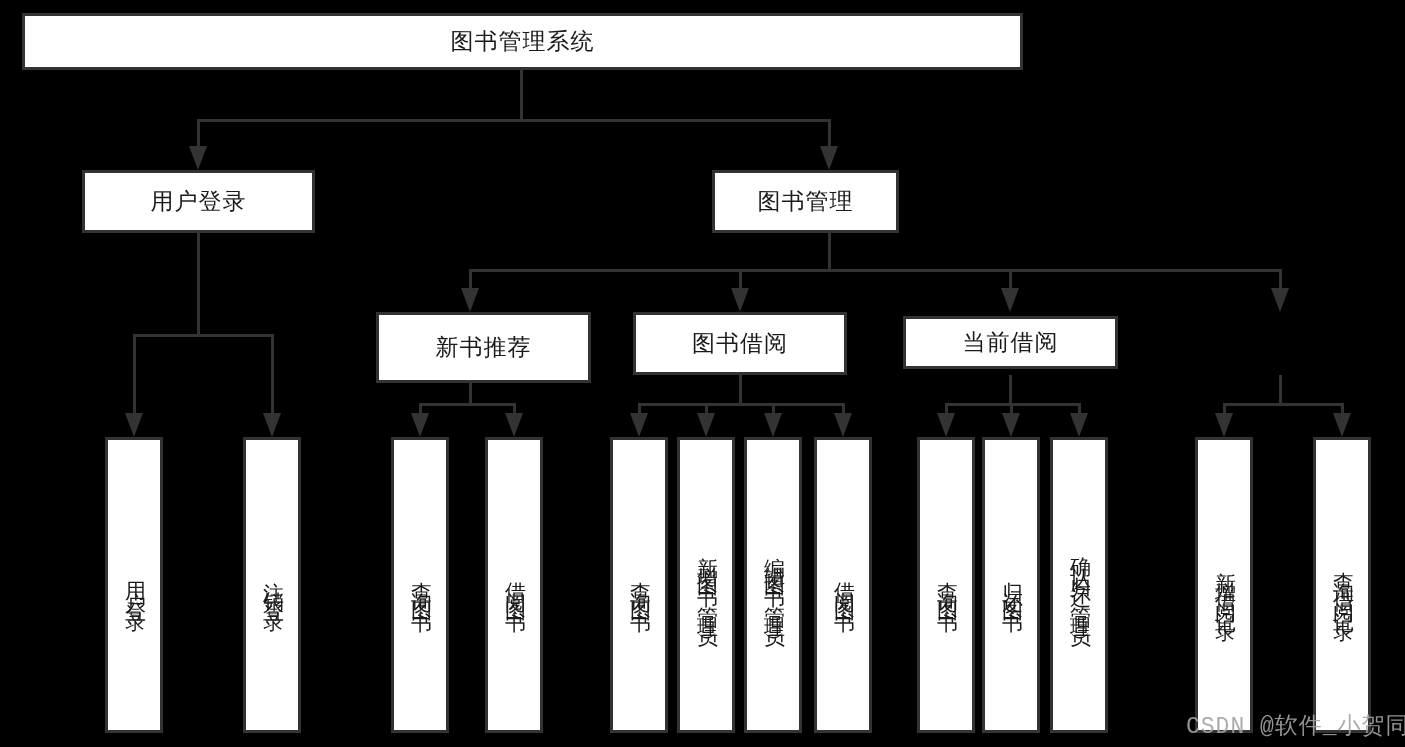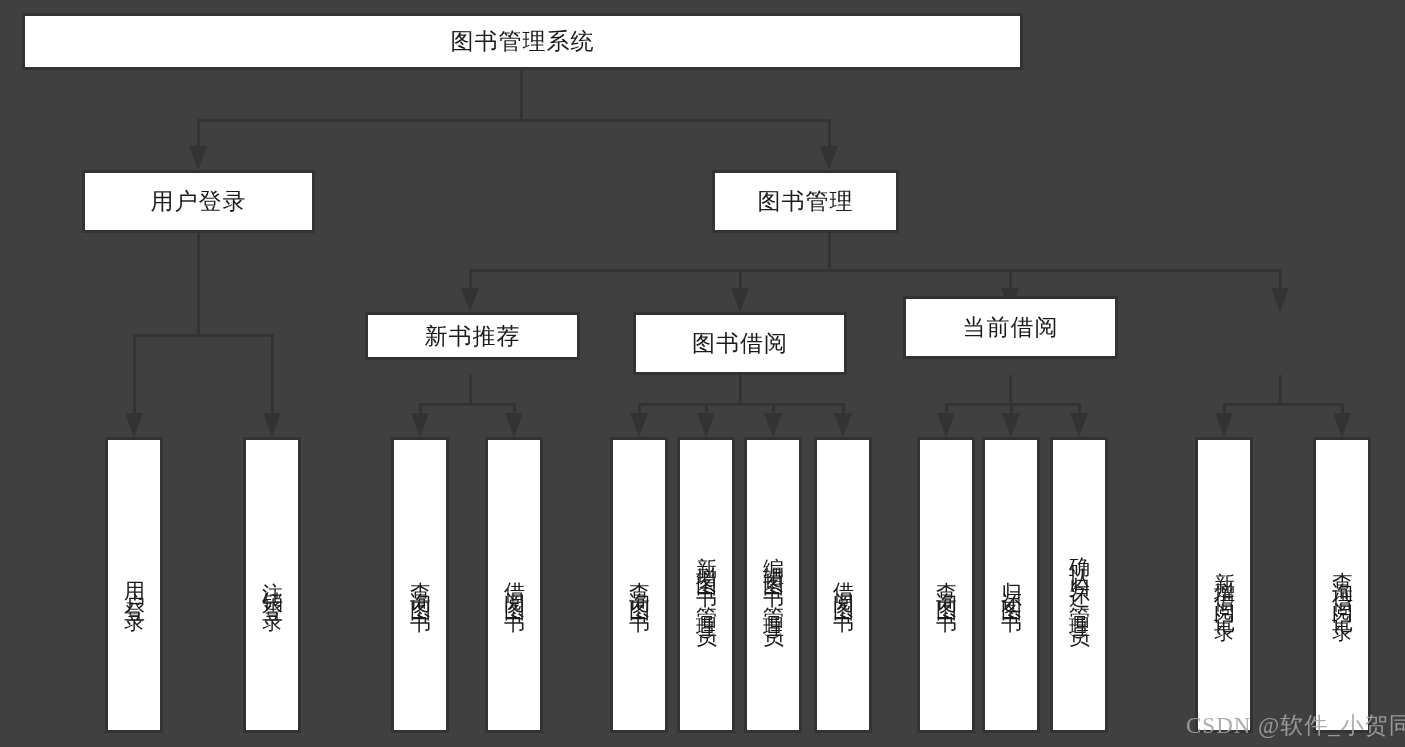--- a/index.html
+++ b/index.html
@@ -1,18 +1,18 @@
 <!DOCTYPE html>
 <html><head>
 <meta charset="utf-8">
 <style>
   html,body{margin:0;padding:0;background:#ffffff;}
   .canvas{
-    position:relative;width:1405px;height:747px;background:#404040;overflow:hidden;
-    font-family:Liberation Serif, serif;color:#1a1a1a;
+    position:relative;width:1405px;height:747px;background:#000000;overflow:hidden;
+    font-family:Liberation Mono, monospace;color:#1a1a1a;
   }
   .box{
     position:absolute;background:#ffffff;border:3px solid #333333;box-sizing:border-box;
     display:flex;align-items:center;justify-content:center;text-align:center;
   }
   .box.h{font-size:23px;letter-spacing:1px;}
   .box.v{
     writing-mode:vertical-rl;text-orientation:mixed;
     font-size:21px;letter-spacing:10px;line-height:1;
   }
@@ -90,23 +90,23 @@
   <div class="vl" style="left:1223px;top:403px;height:13px"></div>
   <div class="tri" style="left:1215px;top:413px"></div>
   <div class="vl" style="left:1341px;top:403px;height:13px"></div>
   <div class="tri" style="left:1333px;top:413px"></div>
 
   <div class="box h" style="left:22px;top:13px;width:1001px;height:57px">图书管理系统</div>
 
   <div class="box h" style="left:82px;top:170px;width:233px;height:63px">用户登录</div>
   <div class="box h" style="left:712px;top:170px;width:187px;height:63px">图书管理</div>
 
-  <div class="box h" style="left:365px;top:312px;width:215px;height:48px">新书推荐</div>
+  <div class="box h" style="left:376px;top:312px;width:215px;height:71px">新书推荐</div>
   <div class="box h" style="left:633px;top:312px;width:214px;height:63px">图书借阅</div>
-  <div class="box h" style="left:903px;top:296px;width:215px;height:63px">当前借阅</div>
+  <div class="box h" style="left:903px;top:316px;width:215px;height:53px">当前借阅</div>
 
   <div class="box v" style="left:105px;top:437px;width:58px;height:296px">用户登录</div>
   <div class="box v" style="left:243px;top:437px;width:58px;height:296px">注销登录</div>
 
   <div class="box v" style="left:391px;top:437px;width:58px;height:296px">查询图书</div>
   <div class="box v" style="left:485px;top:437px;width:58px;height:296px">借阅图书</div>
 
   <div class="box v" style="left:610px;top:437px;width:58px;height:296px">查询图书</div>
   <div class="box v" style="left:677px;top:437px;width:58px;height:296px">新增图书（管理员）</div>
   <div class="box v" style="left:744px;top:437px;width:58px;height:296px">编辑图书（管理员）</div>

